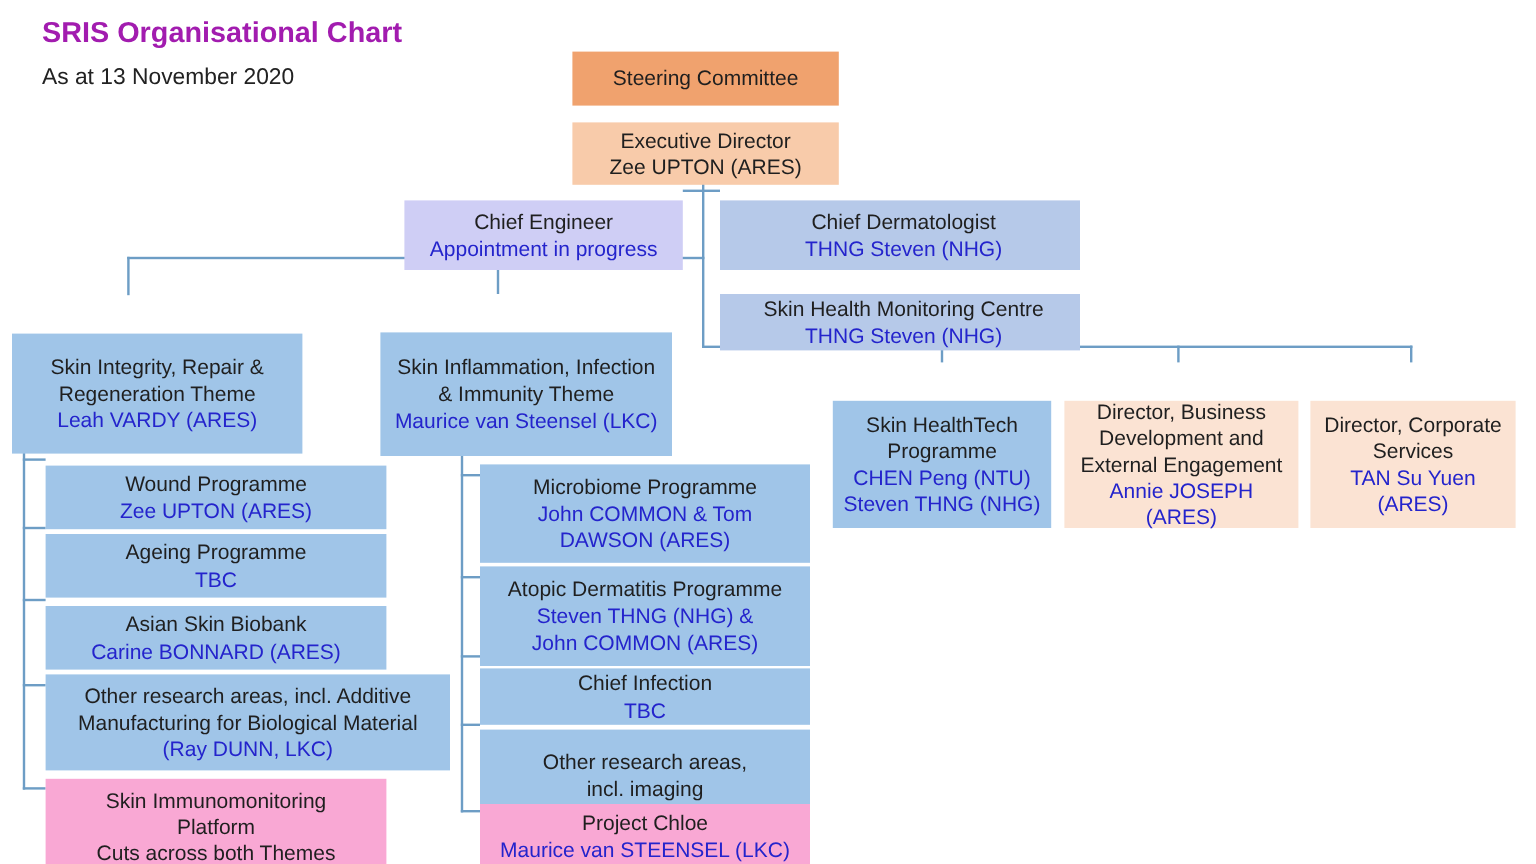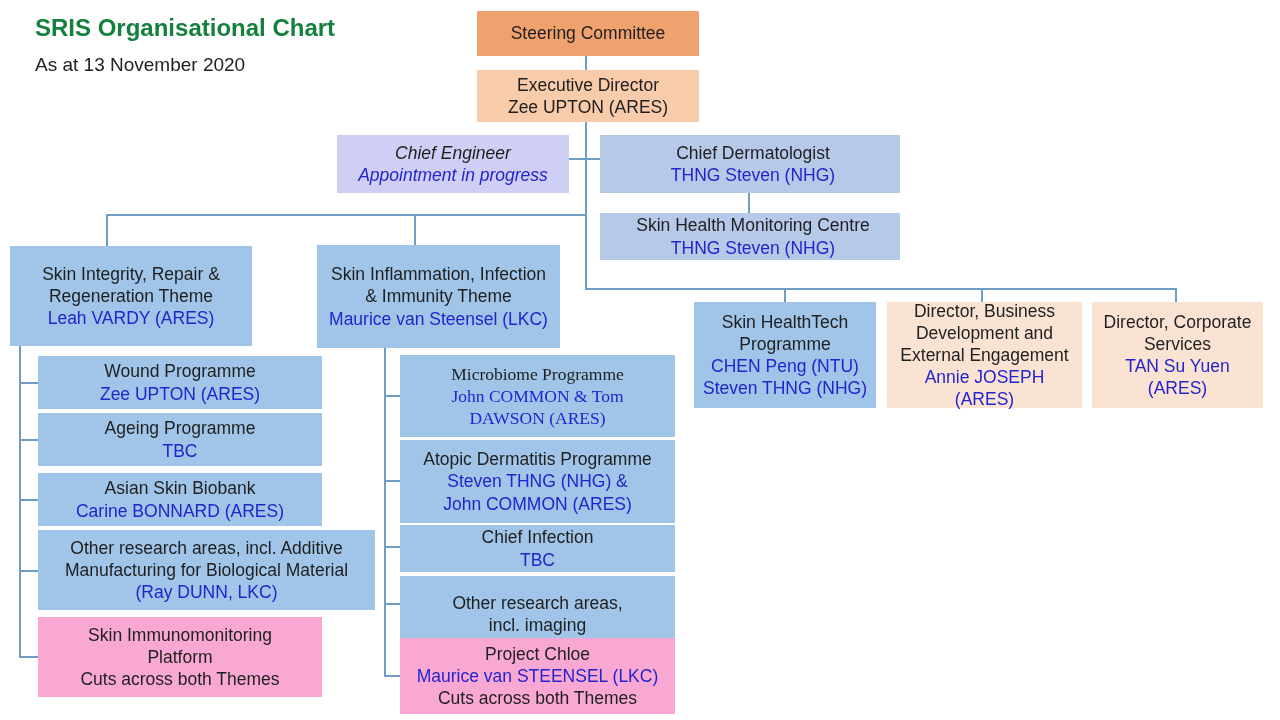--- a/index.html
+++ b/index.html
@@ -1,25 +1,25 @@
 <!DOCTYPE html>
 <html><head>
 <meta charset="utf-8">
 <style>
   html,body{margin:0;padding:0;background:#ffffff;}
   #canvas{
     position:relative;width:1280px;height:720px;background:#ffffff;overflow:hidden;
     font-family:"Liberation Sans","DejaVu Sans",sans-serif;
   }
-  .page-title{position:absolute;left:35px;top:14px;font-size:24px;font-weight:700;color:#15803d;letter-spacing:0;}
+  .page-title{position:absolute;left:35px;top:14px;font-size:24px;font-weight:700;color:#a21caf;letter-spacing:0;}
   .page-date{position:absolute;left:35px;top:54px;font-size:19px;color:#222222;}
   .box{
     position:absolute;box-sizing:border-box;display:flex;flex-direction:column;
     align-items:center;justify-content:center;text-align:center;
-    font-size:17.5px;line-height:1.26;color:#1f1f1f;padding:2px 6px;
+    font-size:17.5px;line-height:1.26;color:#1f1f1f;padding:2px 6px;margin-top:32px;
   }
   .t{display:block;color:#1f1f1f;}
   .p{display:block;color:#2424cc;}
   .c-orange{background:#F0A26E;}
   .c-peach{background:#F8CBAA;}
   .c-lav{background:#CFCEF5;}
   .c-bluemid{background:#B6C9E9;padding-left:12px;}
   .c-blue{background:#A0C5E8;}
   .c-green{background:#f9a8d4;}
   .c-peachpale{background:#FBE3D3;}
@@ -61,21 +61,21 @@
 
   <div class="box c-orange" style="left:477px;top:11px;width:222px;height:45px;">
     <span class="t">Steering Committee</span>
   </div>
 
   <div class="box c-peach" style="left:477px;top:70px;width:222px;height:52px;">
     <span class="t">Executive Director</span>
     <span class="t">Zee UPTON (ARES)</span>
   </div>
 
-  <div class="box c-lav" style="left:337px;top:135px;width:232px;height:58px;font-style:italic;">
+  <div class="box c-lav" style="left:337px;top:135px;width:232px;height:58px;">
     <span class="t">Chief Engineer</span>
     <span class="p">Appointment in progress</span>
   </div>
 
   <div class="box c-bluemid" style="left:600px;top:135px;width:300px;height:58px;">
     <span class="t">Chief Dermatologist</span>
     <span class="p">THNG Steven (NHG)</span>
   </div>
 
   <div class="box c-bluemid" style="left:600px;top:213px;width:300px;height:47px;">
@@ -112,21 +112,21 @@
     <span class="t">Other research areas, incl. Additive Manufacturing for Biological Material</span>
     <span class="p">(Ray DUNN, LKC)</span>
   </div>
 
   <div class="box c-green" style="left:38px;top:617px;width:284px;height:80px;">
     <span class="t">Skin Immunomonitoring</span>
     <span class="t">Platform</span>
     <span class="t">Cuts across both Themes</span>
   </div>
 
-  <div class="box c-blue" style="left:400px;top:355px;width:275px;height:82px;font-family:Liberation Serif, serif;">
+  <div class="box c-blue" style="left:400px;top:355px;width:275px;height:82px;">
     <span class="t">Microbiome Programme</span>
     <span class="p">John COMMON &amp; Tom</span>
     <span class="p">DAWSON (ARES)</span>
   </div>
 
   <div class="box c-blue" style="left:400px;top:440px;width:275px;height:83px;">
     <span class="t">Atopic Dermatitis Programme</span>
     <span class="p">Steven THNG (NHG) &amp;</span>
     <span class="p">John COMMON (ARES)</span>
   </div>

